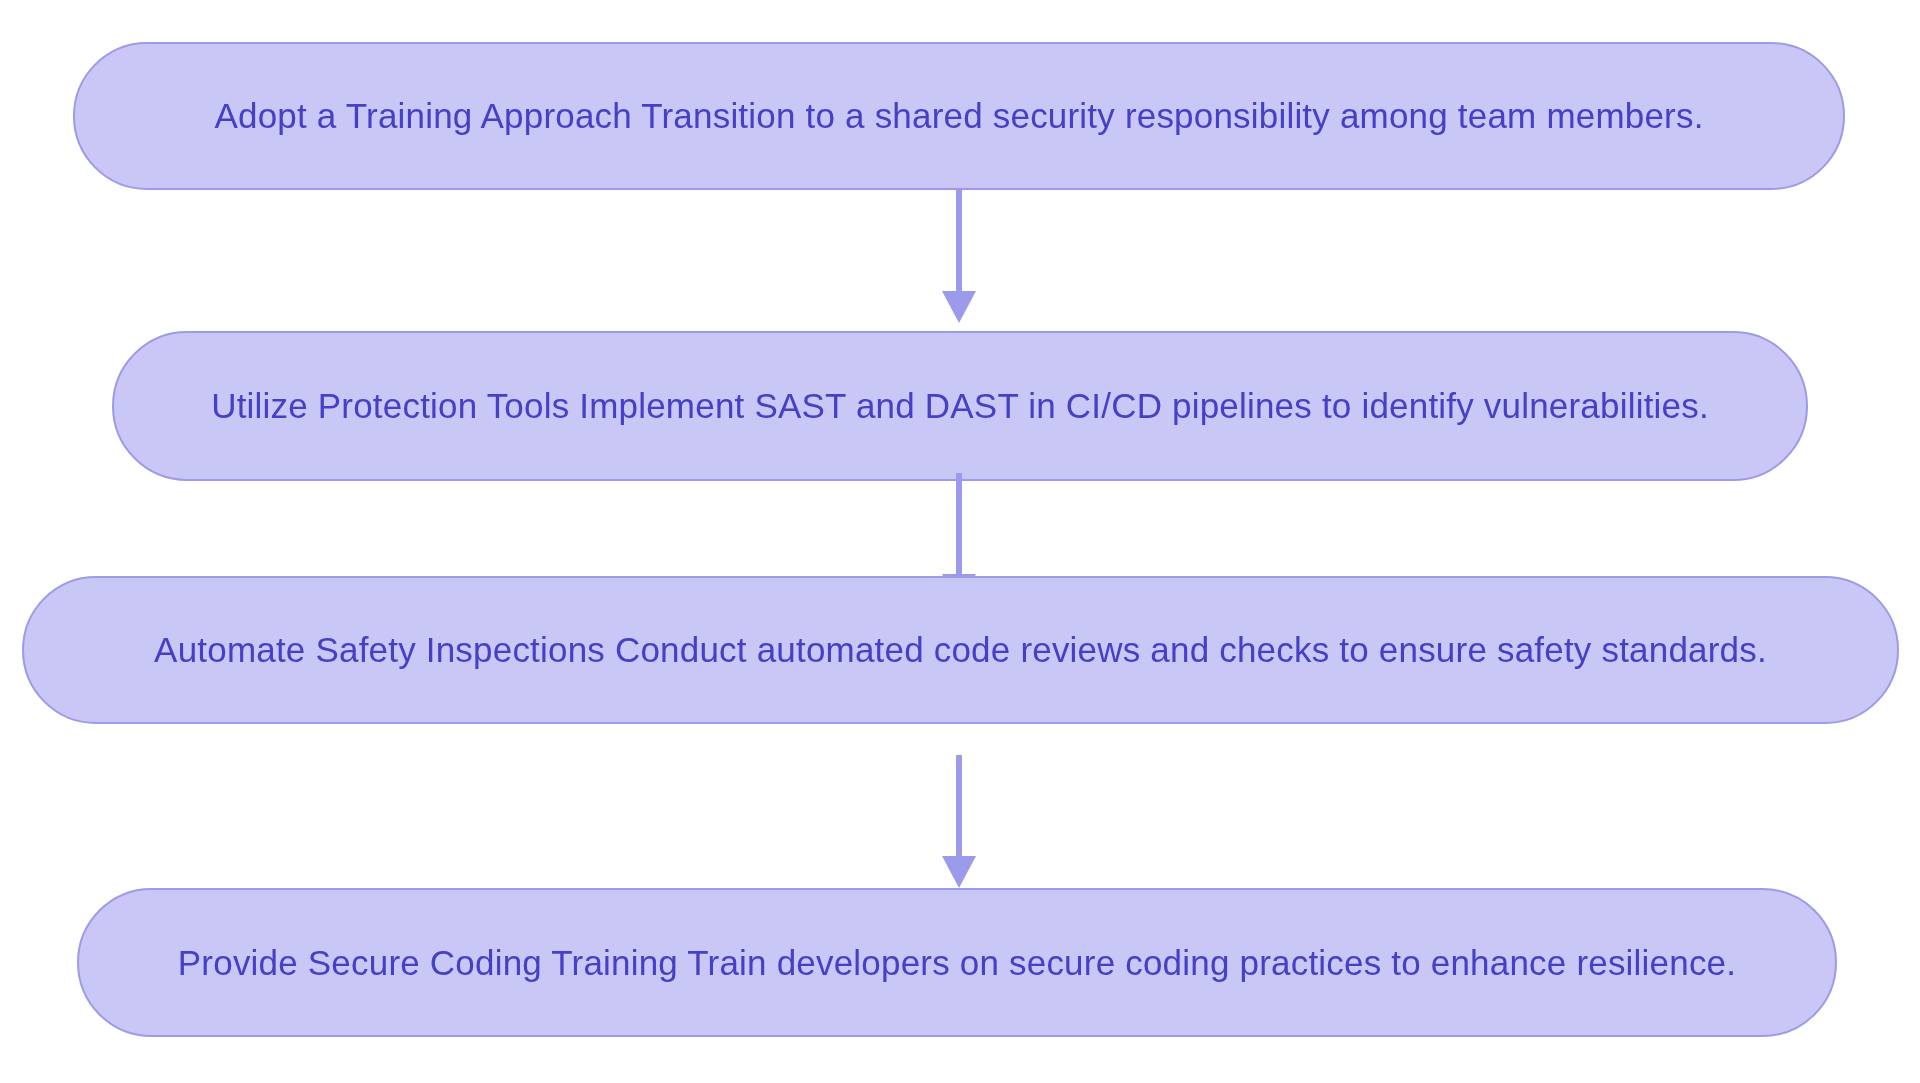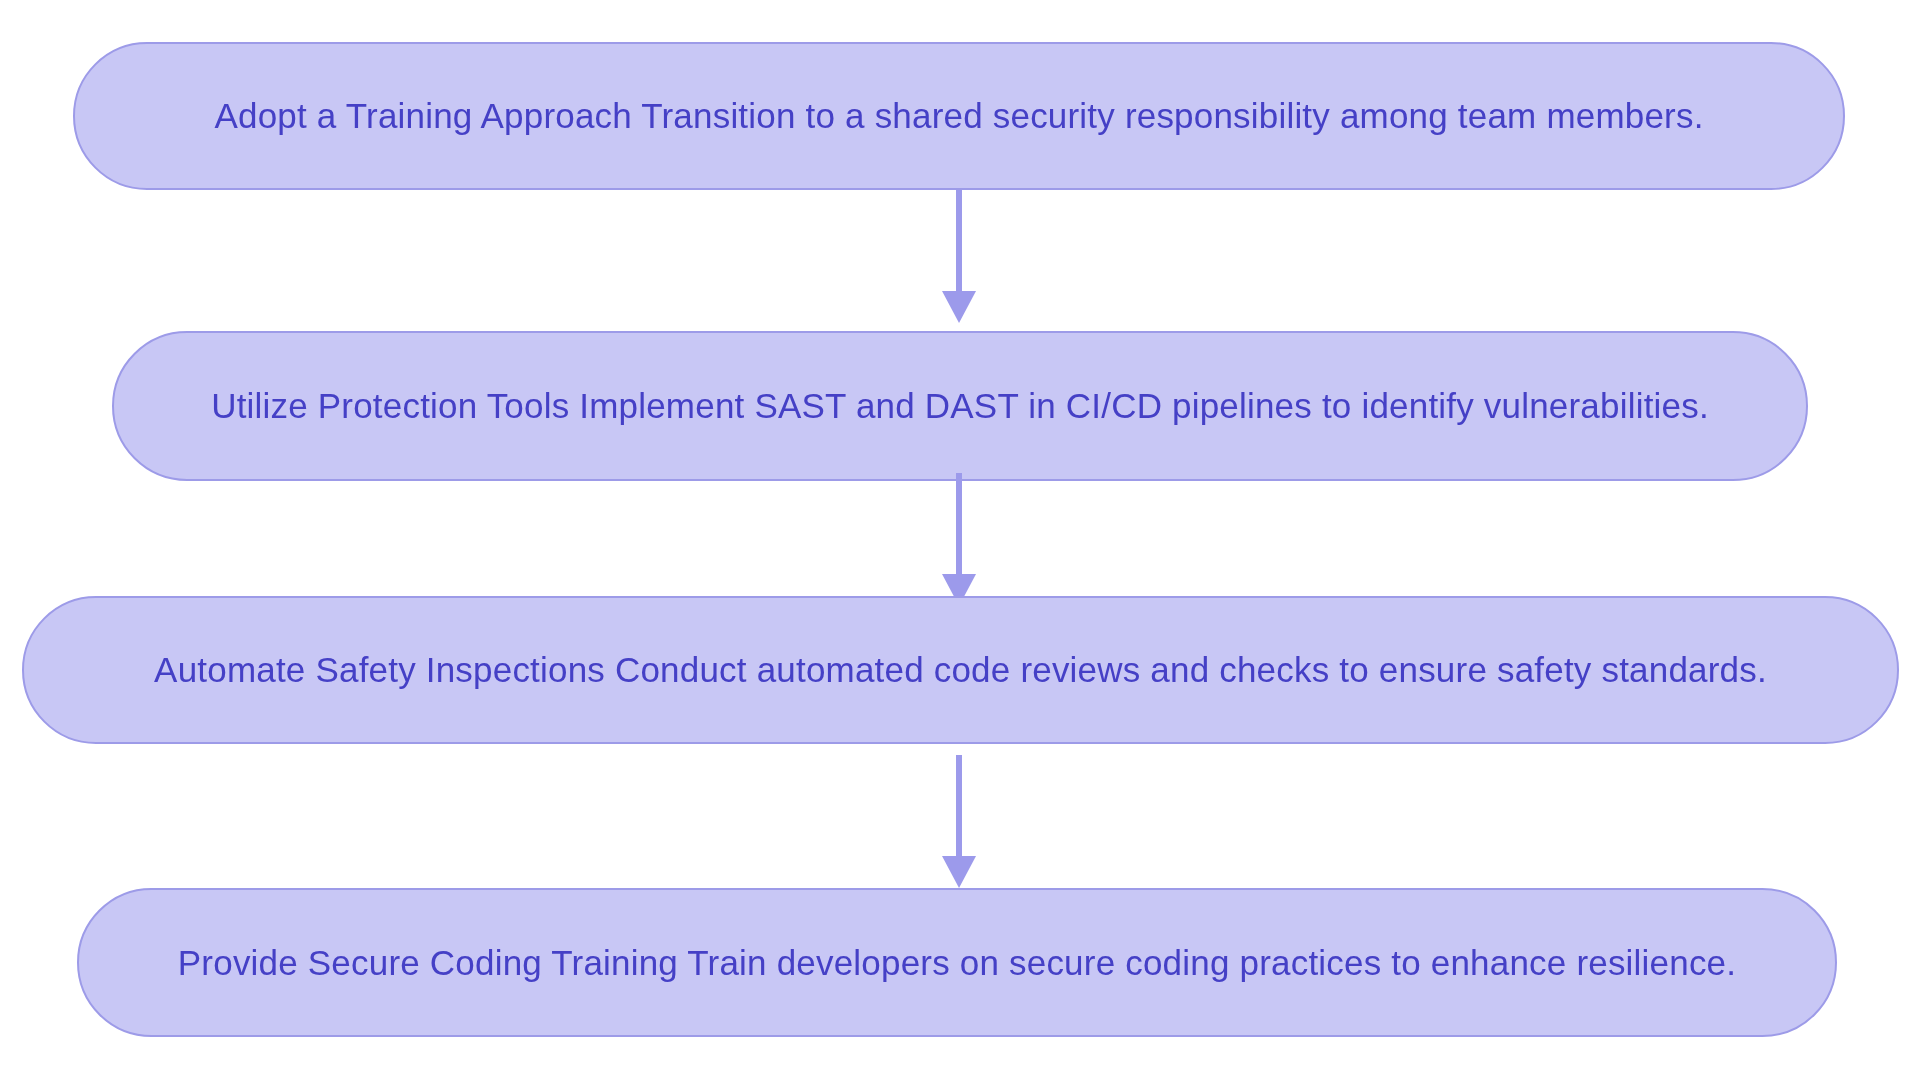--- a/index.html
+++ b/index.html
@@ -30,21 +30,21 @@
     align-items: center;
     justify-content: center;
     color: var(--text-color);
     font-size: 35px;
     letter-spacing: 0.2px;
     white-space: nowrap;
     text-align: center;
   }
   .node-1 { left: 73px;  top: 42px;  width: 1772px; height: 148px; }
   .node-2 { left: 112px; top: 323px; width: 1696px; height: 150px; margin-top: 8px; }
-  .node-3 { left: 22px;  top: 596px; width: 1877px; height: 148px; }
+  .node-3 { left: 22px;  top: 576px; width: 1877px; height: 148px; }
   .node-4 { left: 77px;  top: 888px; width: 1760px; height: 149px; text-align: right; }
 
   .arrow-line {
     position: absolute;
     left: 956px;
     width: 6px;
     background: var(--arrow-color);
   }
   .arrow-line-1 { top: 190px; height: 101px; }
   .arrow-line-2 { top: 473px; height: 101px; }

